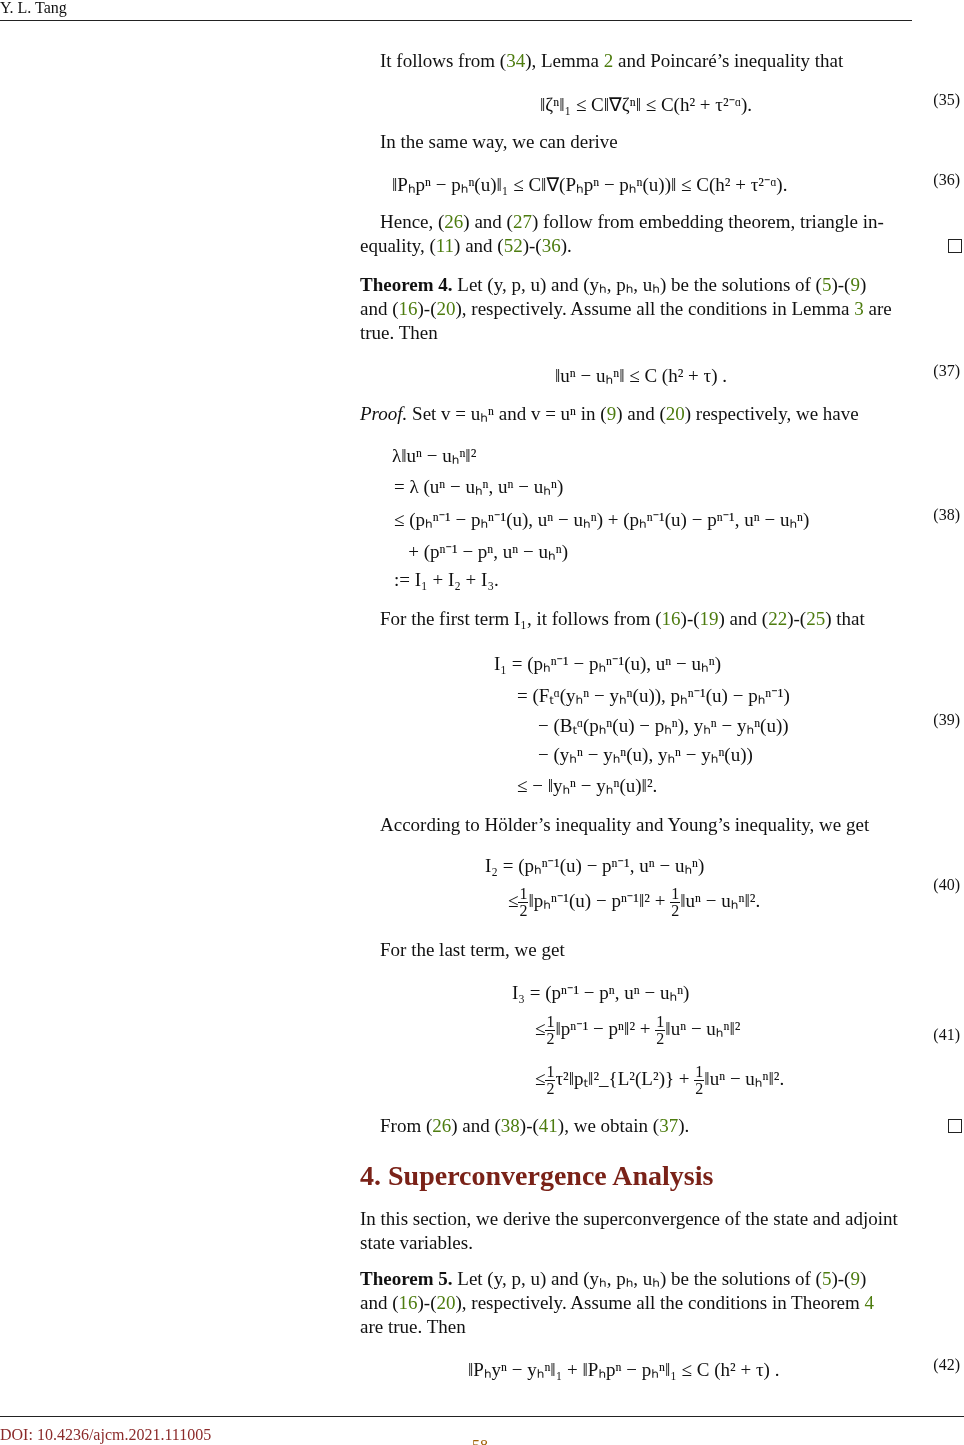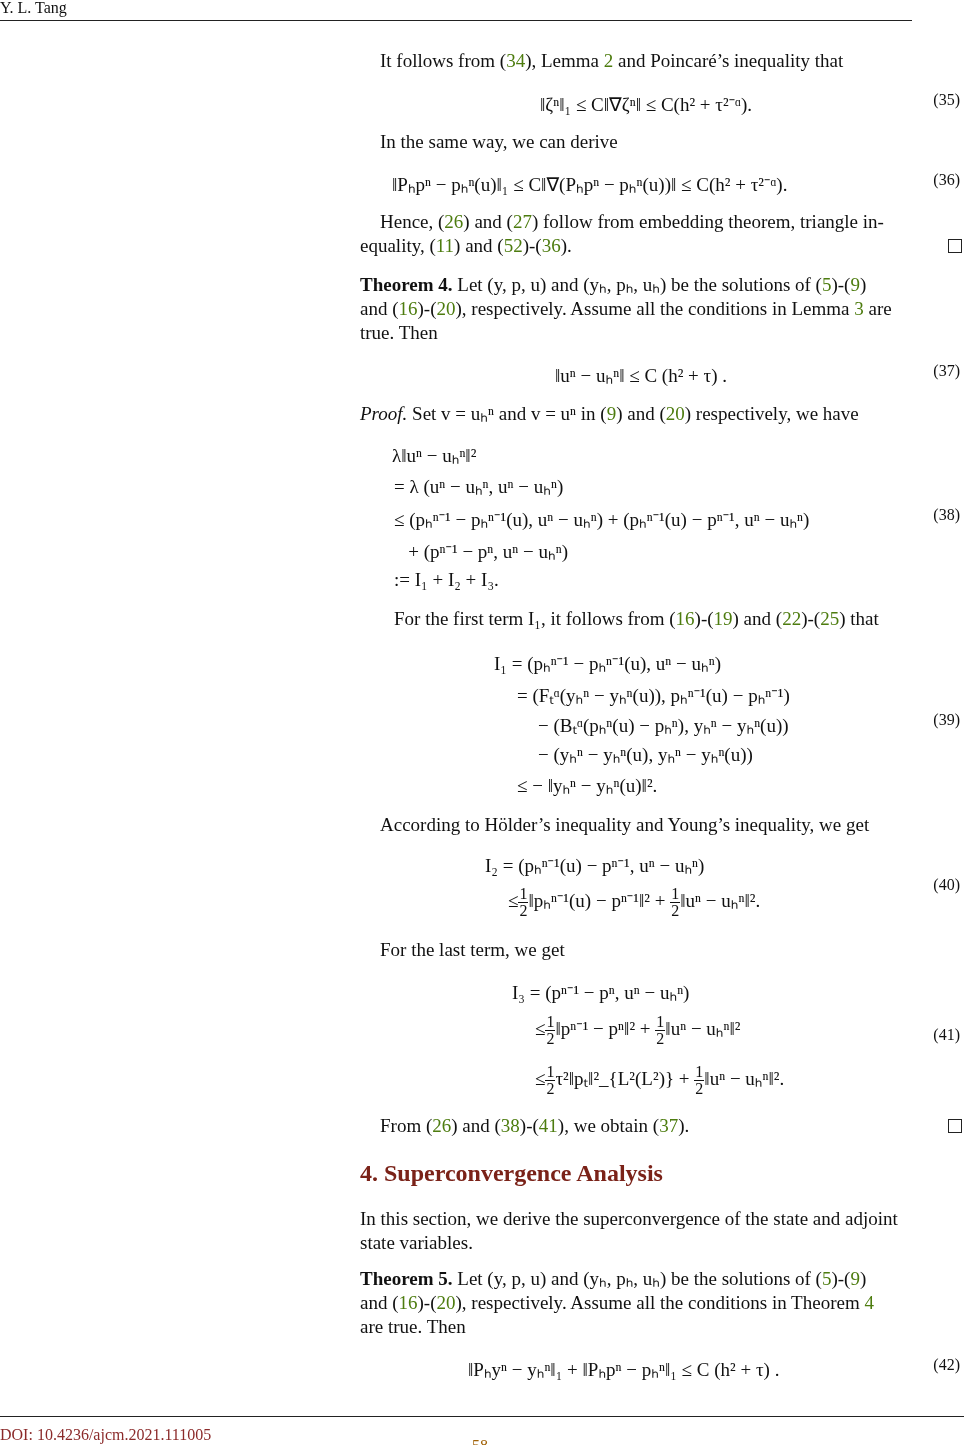--- a/index.html
+++ b/index.html
@@ -10,21 +10,21 @@
   .footer { position:absolute; left:0; top:1416px; width:964px; border-top:1.3px solid #222; height:29px; font-family:"Liberation Serif", serif; font-size:16px; }
   .footer .doi { position:absolute; left:0; top:9px; color:#8b2a2a; }
   .footer .pg { position:absolute; left:472px; top:20px; color:#a16207; }
   .footer .journal { position:absolute; right:0; top:9px; color:#8b2a2a; }
   .p { position:absolute; font-family:"Liberation Serif", serif; font-size:19px; line-height:24px; }
   .eq { position:absolute; font-family:"Liberation Serif", serif; font-size:19px; white-space:nowrap; }
   .eqno { position:absolute; right:4px; font-family:"Liberation Serif", serif; font-size:16px; }
   .ref { color:#4d7c0f; }
   i { font-style:italic; }
   .qed { position:absolute; right:2px; width:12px; height:12px; border:1px solid #222; }
-  .h { position:absolute; font-family:"Liberation Serif", serif; font-weight:bold; font-size:24px; color:#7a2218; }
+  .h { position:absolute; font-family:"Liberation Serif", serif; font-weight:bold; font-size:28px; color:#7a2218; }
   .frac { display:inline-block; vertical-align:middle; text-align:center; font-size:16px; line-height:16px; }
   .frac span { display:block; }
   .frac .num { border-bottom:1px solid #111; padding:0 1px; }
 </style>
 </head>
 <body>
 
 <div class="header">
   <span>Y. L. Tang</span>
 </div>
@@ -62,21 +62,21 @@
   <i>Proof.</i><span> Set v = uₕⁿ and v = uⁿ in (</span><a class="ref">9</a><span>) and (</span><a class="ref">20</a><span>) respectively, we have</span>
 </div>
 
 <div class="eq" style="left:392px; top:442px;">λ‖uⁿ − uₕⁿ‖²</div>
 <div class="eq" style="left:394px; top:473px;">= λ (uⁿ − uₕⁿ, uⁿ − uₕⁿ)</div>
 <div class="eq" style="left:394px; top:506px;">≤ (pₕⁿ⁻¹ − pₕⁿ⁻¹(u), uⁿ − uₕⁿ) + (pₕⁿ⁻¹(u) − pⁿ⁻¹, uⁿ − uₕⁿ)</div>
 <div class="eq" style="left:394px; top:538px; white-space:pre;">   + (pⁿ⁻¹ − pⁿ, uⁿ − uₕⁿ)</div>
 <div class="eq" style="left:394px; top:569px;">:= I₁ + I₂ + I₃.</div>
 <div class="eqno" style="top:506px;">(38)</div>
 
-<div class="p" style="left:380px; top:607px; white-space:nowrap;margin-left:14px;">
+<div class="p" style="left:380px; top:607px; white-space:nowrap;">
   <span>For the first term I₁, it follows from (</span><a class="ref">16</a><span>)-(</span><a class="ref">19</a><span>) and (</span><a class="ref">22</a><span>)-(</span><a class="ref">25</a><span>) that</span>
 </div>
 
 <div class="eq" style="left:494px; top:650px;">I₁ = (pₕⁿ⁻¹ − pₕⁿ⁻¹(u), uⁿ − uₕⁿ)</div>
 <div class="eq" style="left:517px; top:682px;">= (Fₜᵅ(yₕⁿ − yₕⁿ(u)), pₕⁿ⁻¹(u) − pₕⁿ⁻¹)</div>
 <div class="eq" style="left:538px; top:712px;">− (Bₜᵅ(pₕⁿ(u) − pₕⁿ), yₕⁿ − yₕⁿ(u))</div>
 <div class="eq" style="left:538px; top:741px;">− (yₕⁿ − yₕⁿ(u), yₕⁿ − yₕⁿ(u))</div>
 <div class="eq" style="left:517px; top:772px;">≤ − ‖yₕⁿ − yₕⁿ(u)‖².</div>
 <div class="eqno" style="top:711px;">(39)</div>
 

